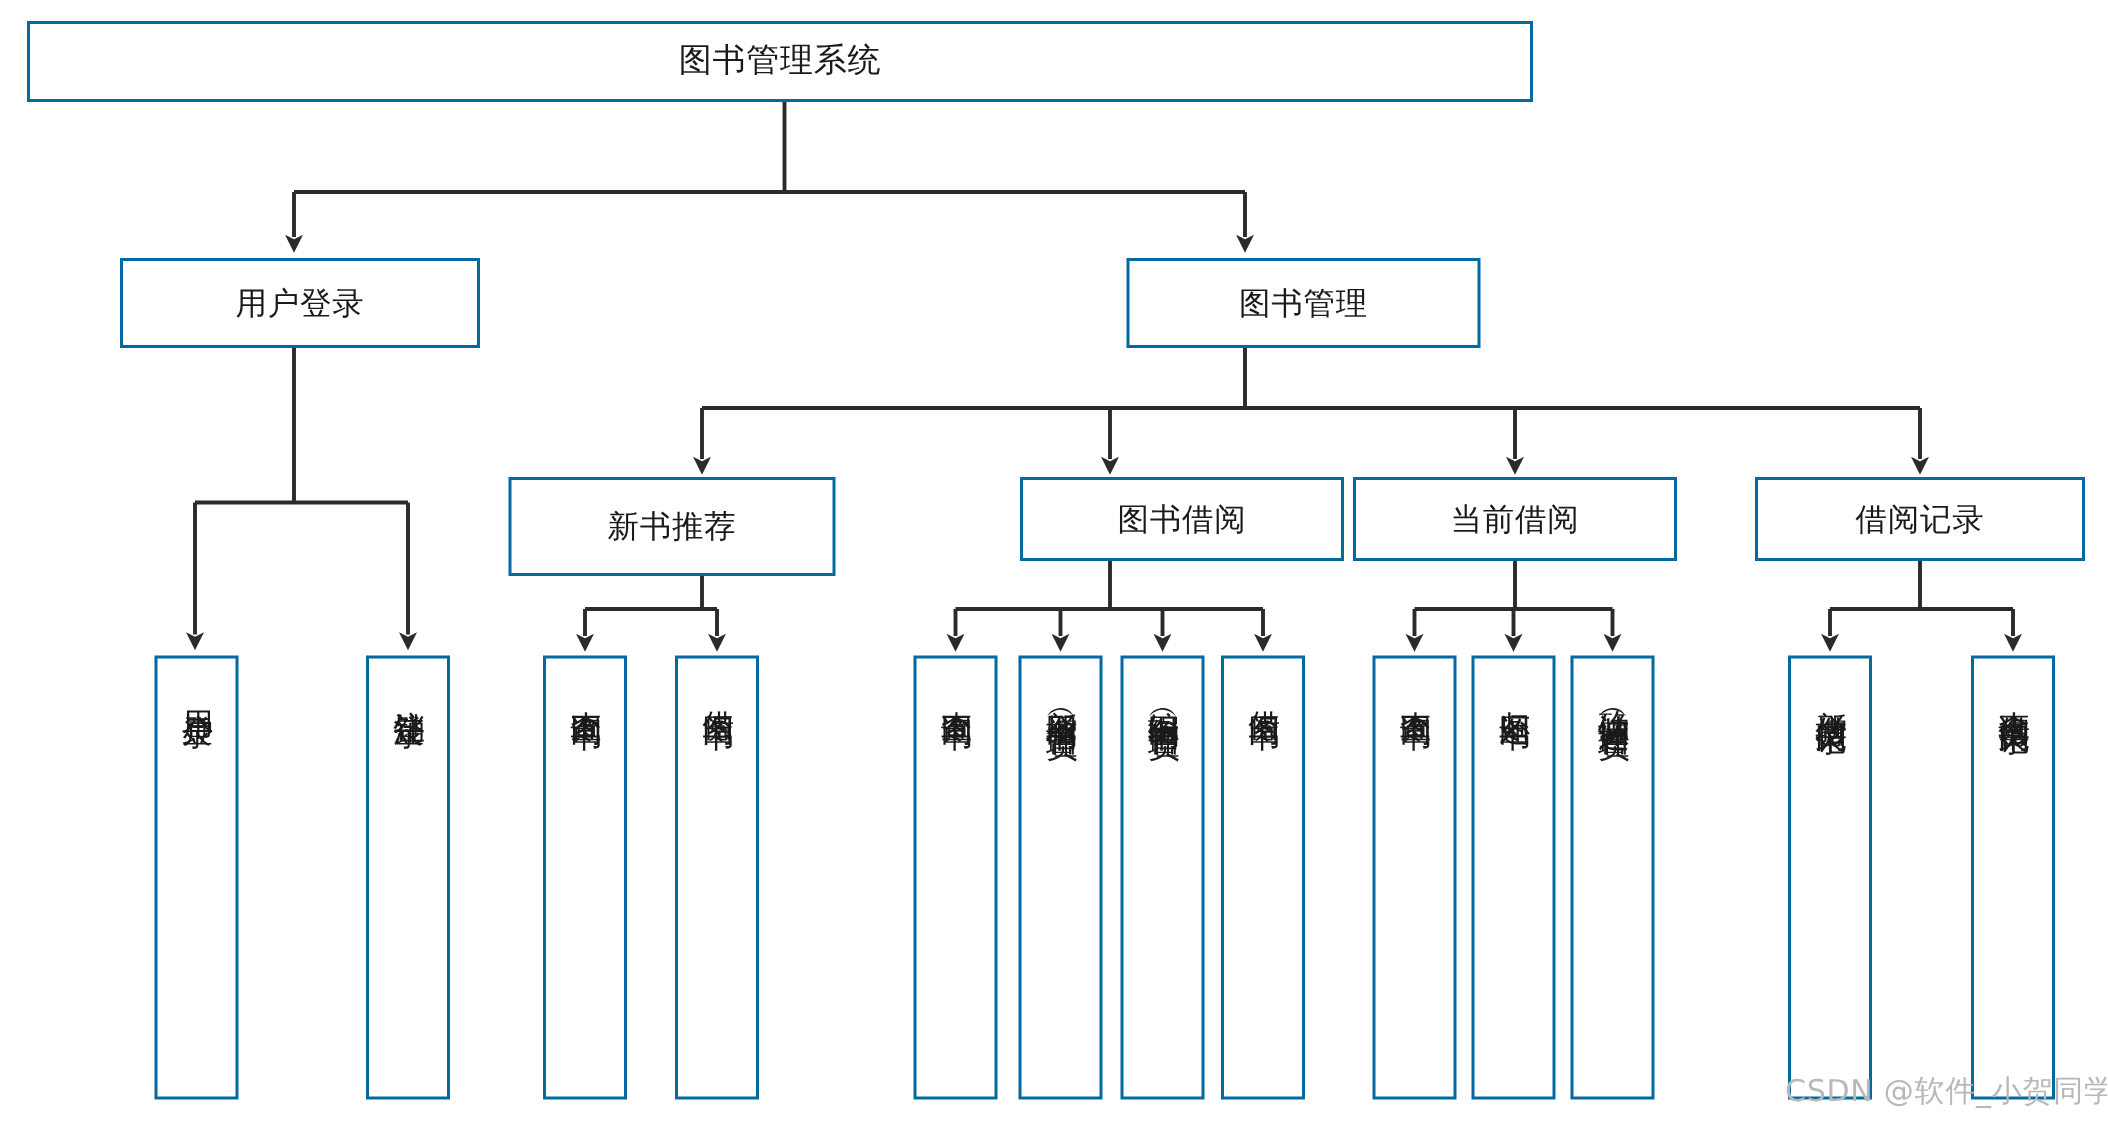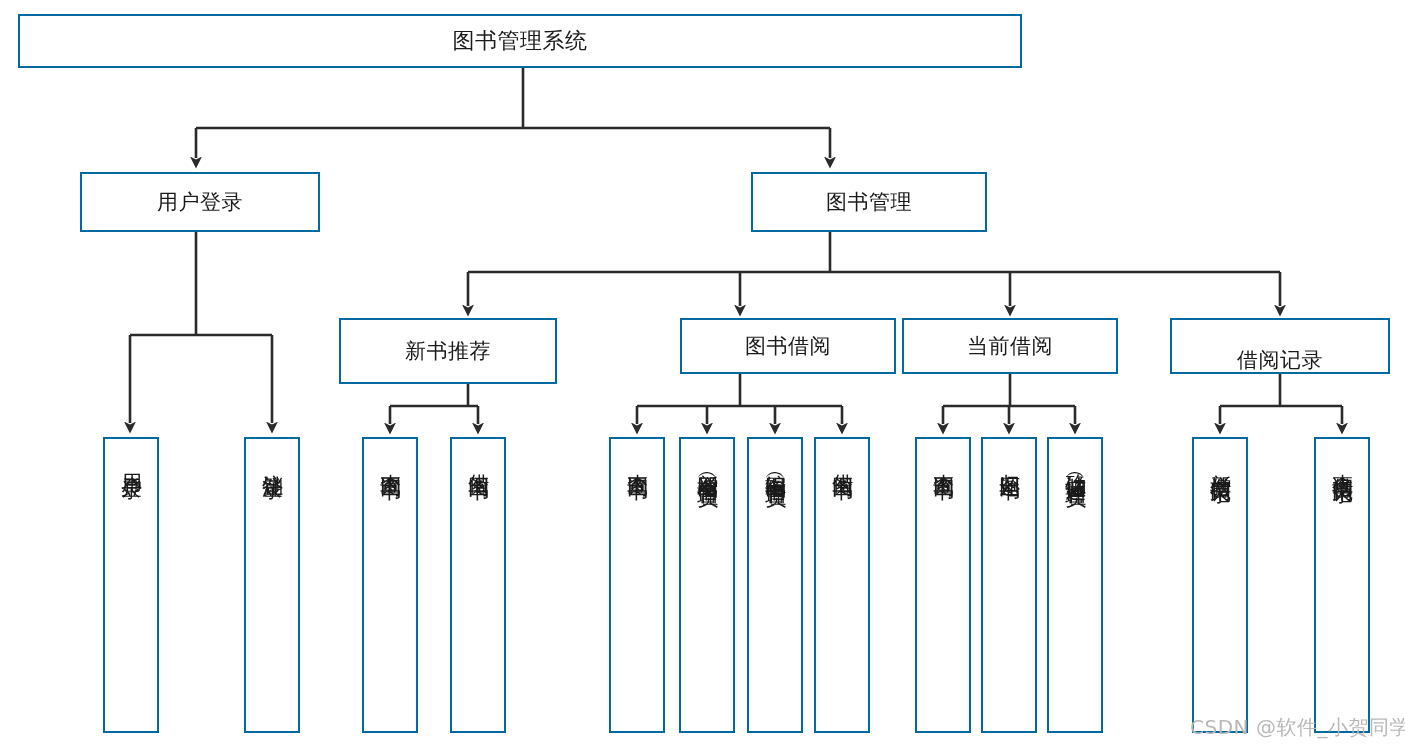--- a/index.html
+++ b/index.html
@@ -139,21 +139,21 @@
 
   <div class="node horiz" style="left:339px; top:318px; width:218px; height:66px;">
     <span class="label">新书推荐</span>
   </div>
   <div class="node horiz" style="left:632px; top:318px; width:216px; height:56px;margin-left:48px;">
     <span class="label">图书借阅</span>
   </div>
   <div class="node horiz" style="left:902px; top:318px; width:216px; height:56px;">
     <span class="label">当前借阅</span>
   </div>
-  <div class="node horiz" style="left:1170px; top:318px; width:220px; height:56px;align-items:flex-end;">
+  <div class="node horiz" style="left:1170px; top:318px; width:220px; height:56px;">
     <span class="label">借阅记录</span>
   </div>
 
   <div class="node vert" style="left:103px; top:437px; width:56px; height:296px;">
     <span class="label">用户登录</span>
   </div>
   <div class="node vert" style="left:244px; top:437px; width:56px; height:296px;">
     <span class="label">注销登录</span>
   </div>
 

